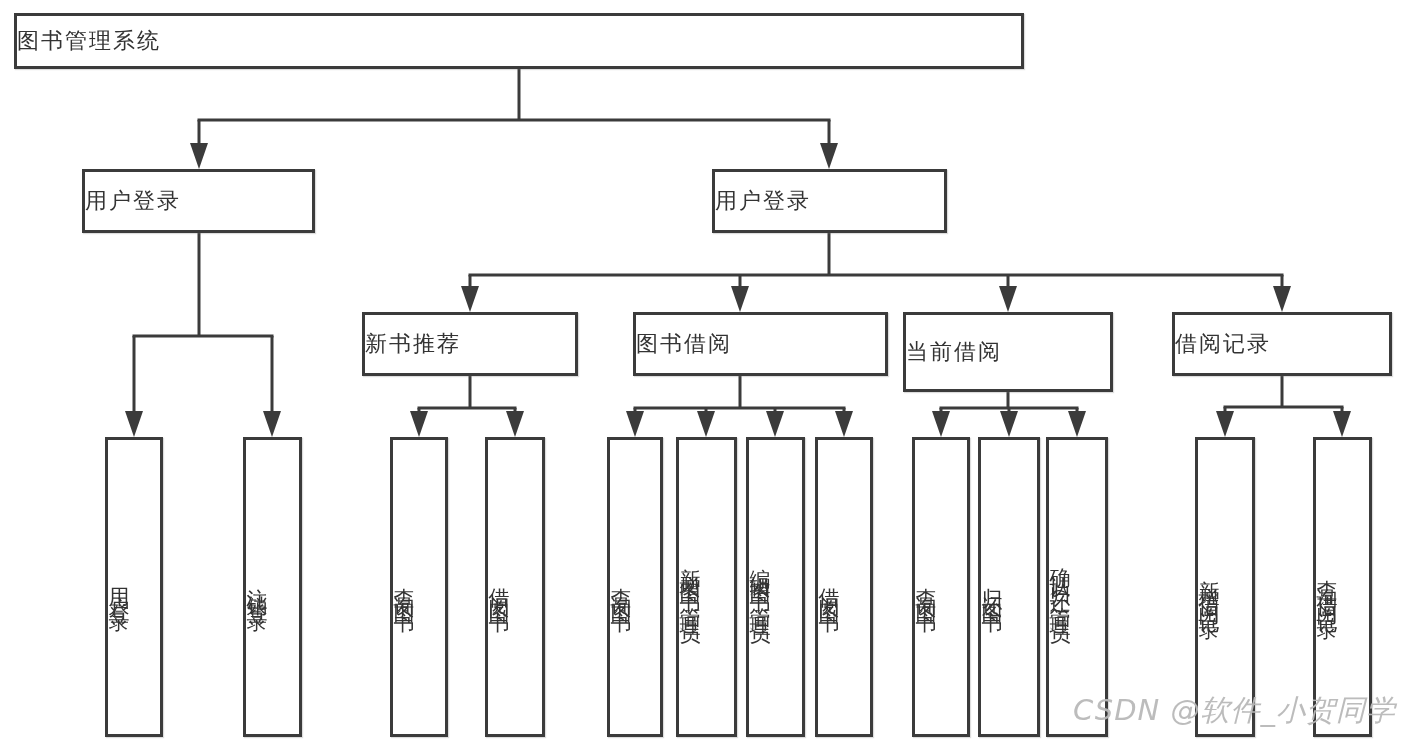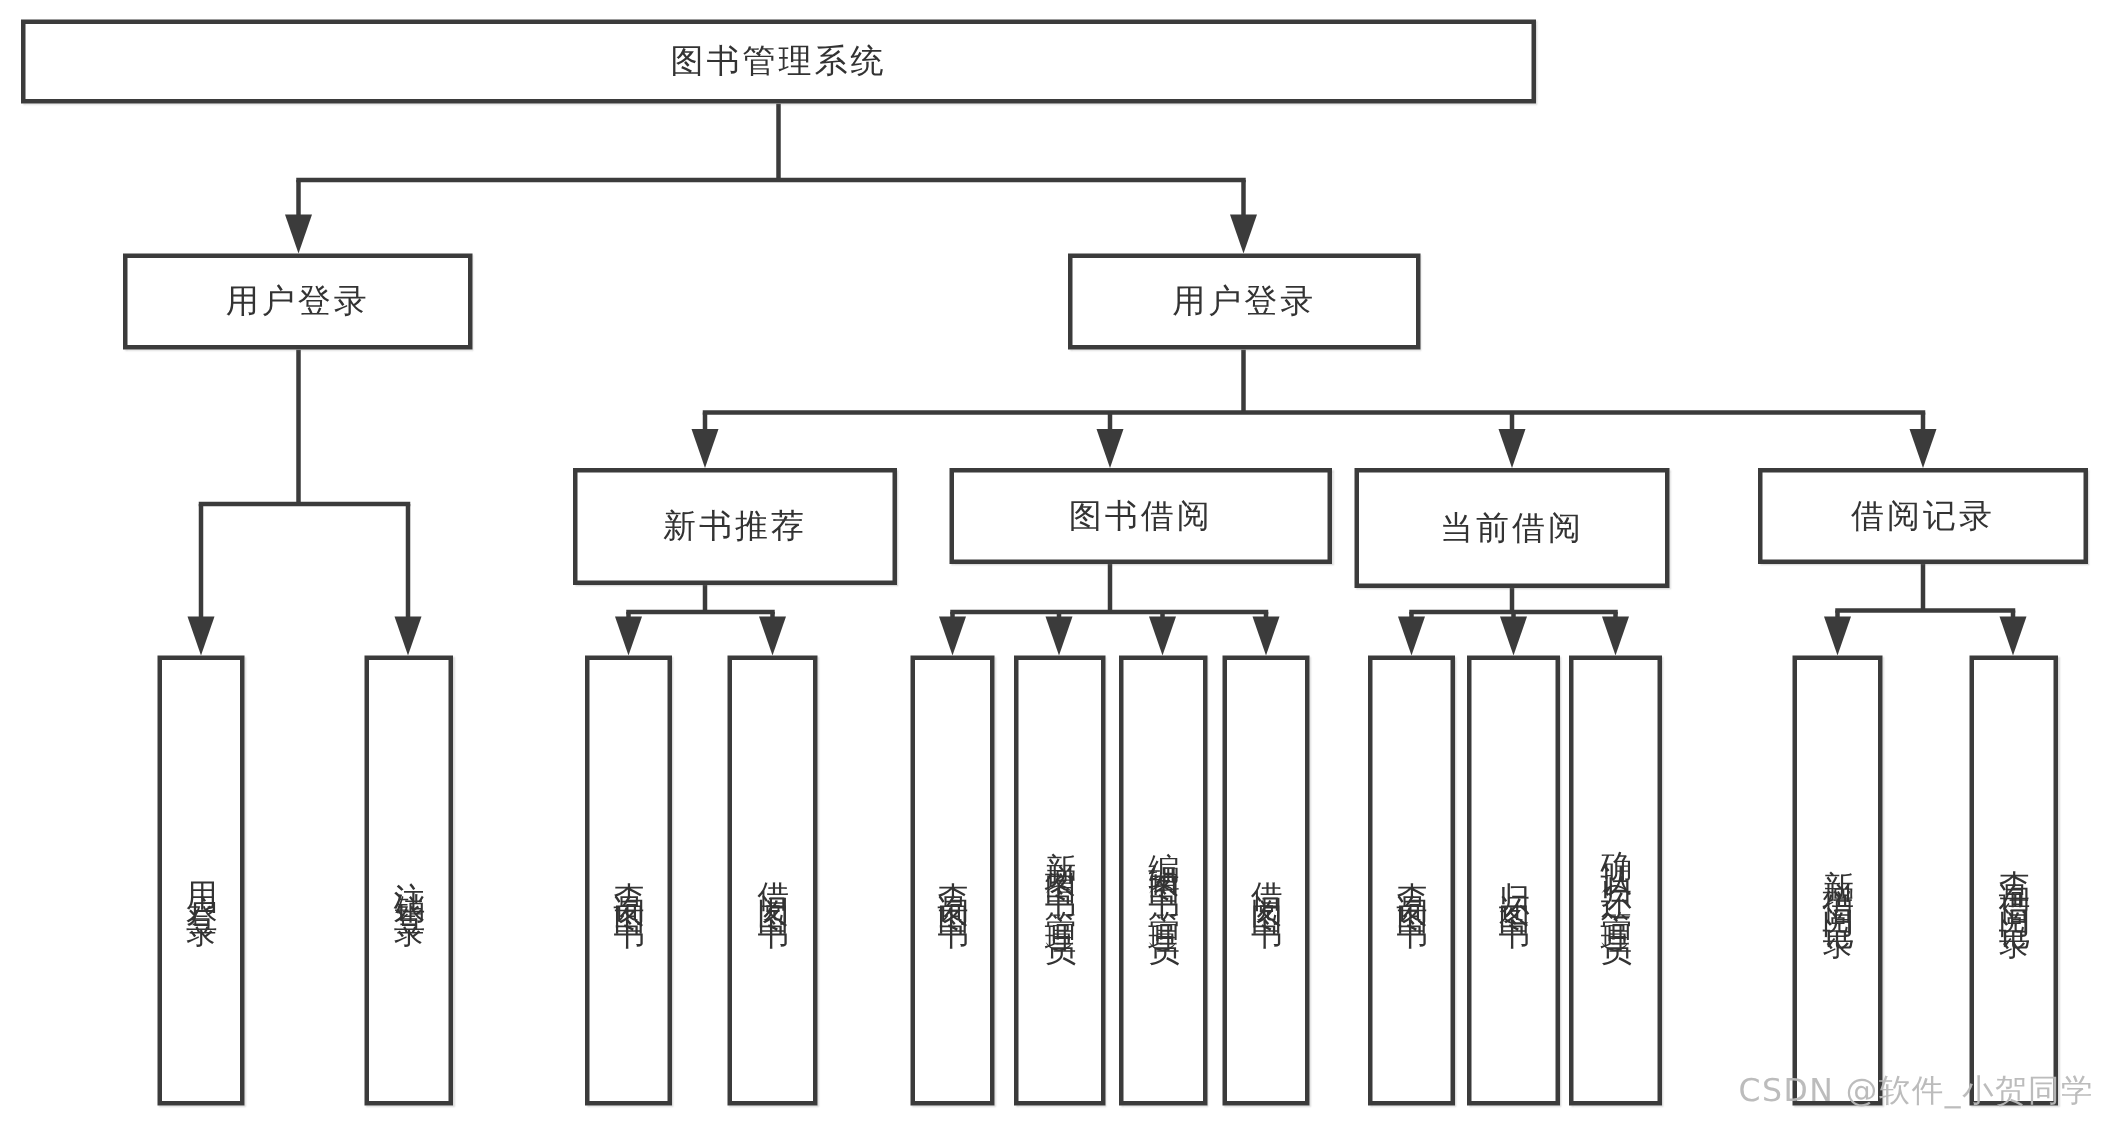--- a/index.html
+++ b/index.html
@@ -17,21 +17,20 @@
     width: 1405px; height: 747px;
     z-index: 0;
   }
   .node {
     position: absolute;
     box-sizing: border-box;
     border: 3px solid #3b3b3b;
     background: #ffffff;
     display: flex;
     align-items: center;
-    justify-content: center;
     z-index: 1;
     box-shadow: 1px 1px 1px rgba(120,120,120,0.25);
   }
   .hlabel {
     font-size: 22px;
     color: #333333;
     letter-spacing: 2px;
     white-space: nowrap;
   }
   .vlabel {
@@ -39,26 +38,27 @@
     text-orientation: mixed;
     font-size: 21px;
     color: #333333;
     letter-spacing: 8px;
     line-height: 1;
     white-space: nowrap;
   }
   .watermark {
     position: absolute;
     right: 9px;
-    bottom: 6px;
-    font-size: 21px;
+    bottom: 16px;
+    font-size: 29px;
     color: rgba(184,184,184,0.95);
     letter-spacing: 1px;
     z-index: 2;
     white-space: nowrap;
+    font-style: italic;
   }
 </style>
 </head>
 <body>
 
 <div class="canvas">
 
   <svg class="connector-layer" width="1405" height="747" viewBox="0 0 1405 747" xmlns="http://www.w3.org/2000/svg">
       <line x1="519" y1="69" x2="519" y2="120" stroke="#3b3b3b" stroke-width="3"></line>
       <line x1="197.5" y1="120" x2="830.5" y2="120" stroke="#3b3b3b" stroke-width="3"></line>
@@ -118,21 +118,21 @@
     <span class="hlabel">图书管理系统</span>
   </div>
 
   <div class="node" style="left:82px; top:169px; width:233px; height:64px">
     <span class="hlabel">用户登录</span>
   </div>
   <div class="node" style="left:712px; top:169px; width:235px; height:64px">
     <span class="hlabel">用户登录</span>
   </div>
 
-  <div class="node" style="left:382px; top:312px; width:216px; height:78px">
+  <div class="node" style="left:362px; top:312px; width:216px; height:64px">
     <span class="hlabel">新书推荐</span>
   </div>
   <div class="node" style="left:633px; top:312px; width:255px; height:64px">
     <span class="hlabel">图书借阅</span>
   </div>
   <div class="node" style="left:903px; top:312px; width:210px; height:80px">
     <span class="hlabel">当前借阅</span>
   </div>
   <div class="node" style="left:1172px; top:312px; width:220px; height:64px">
     <span class="hlabel">借阅记录</span>

